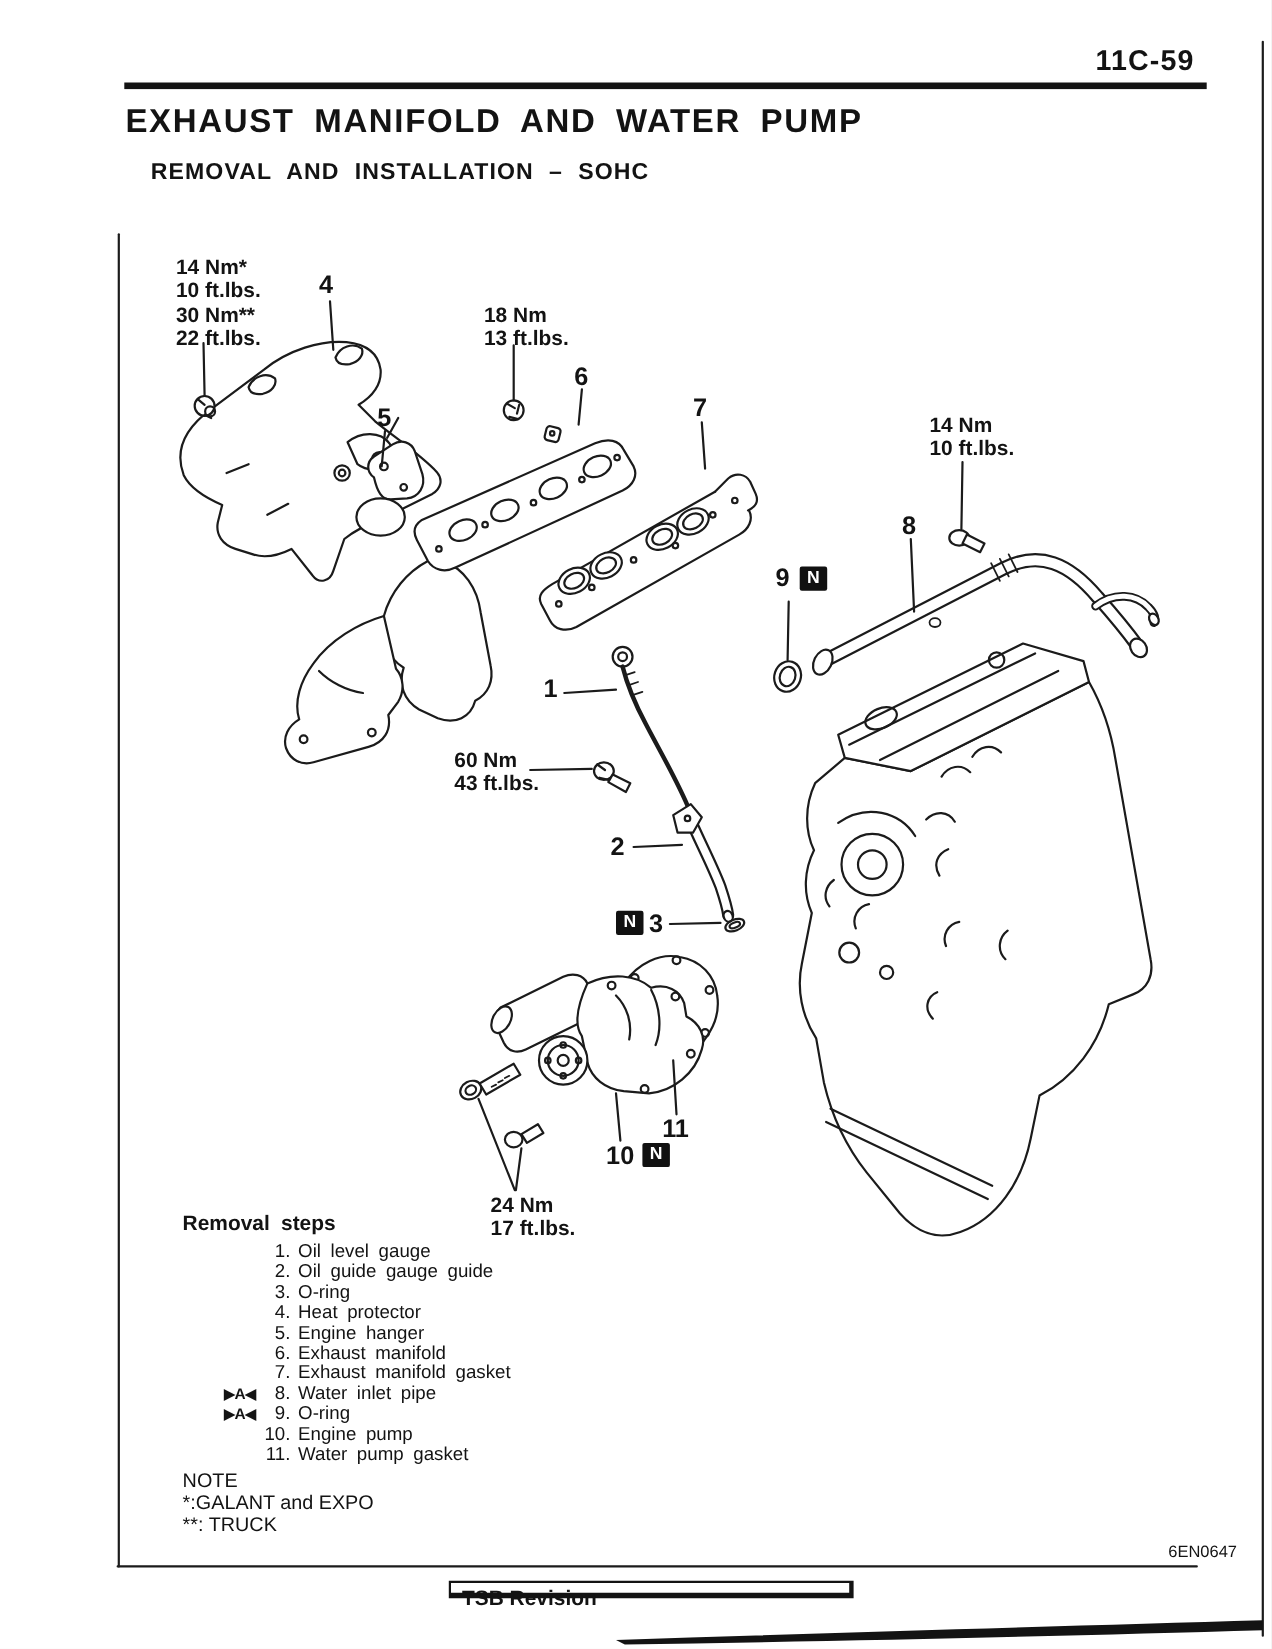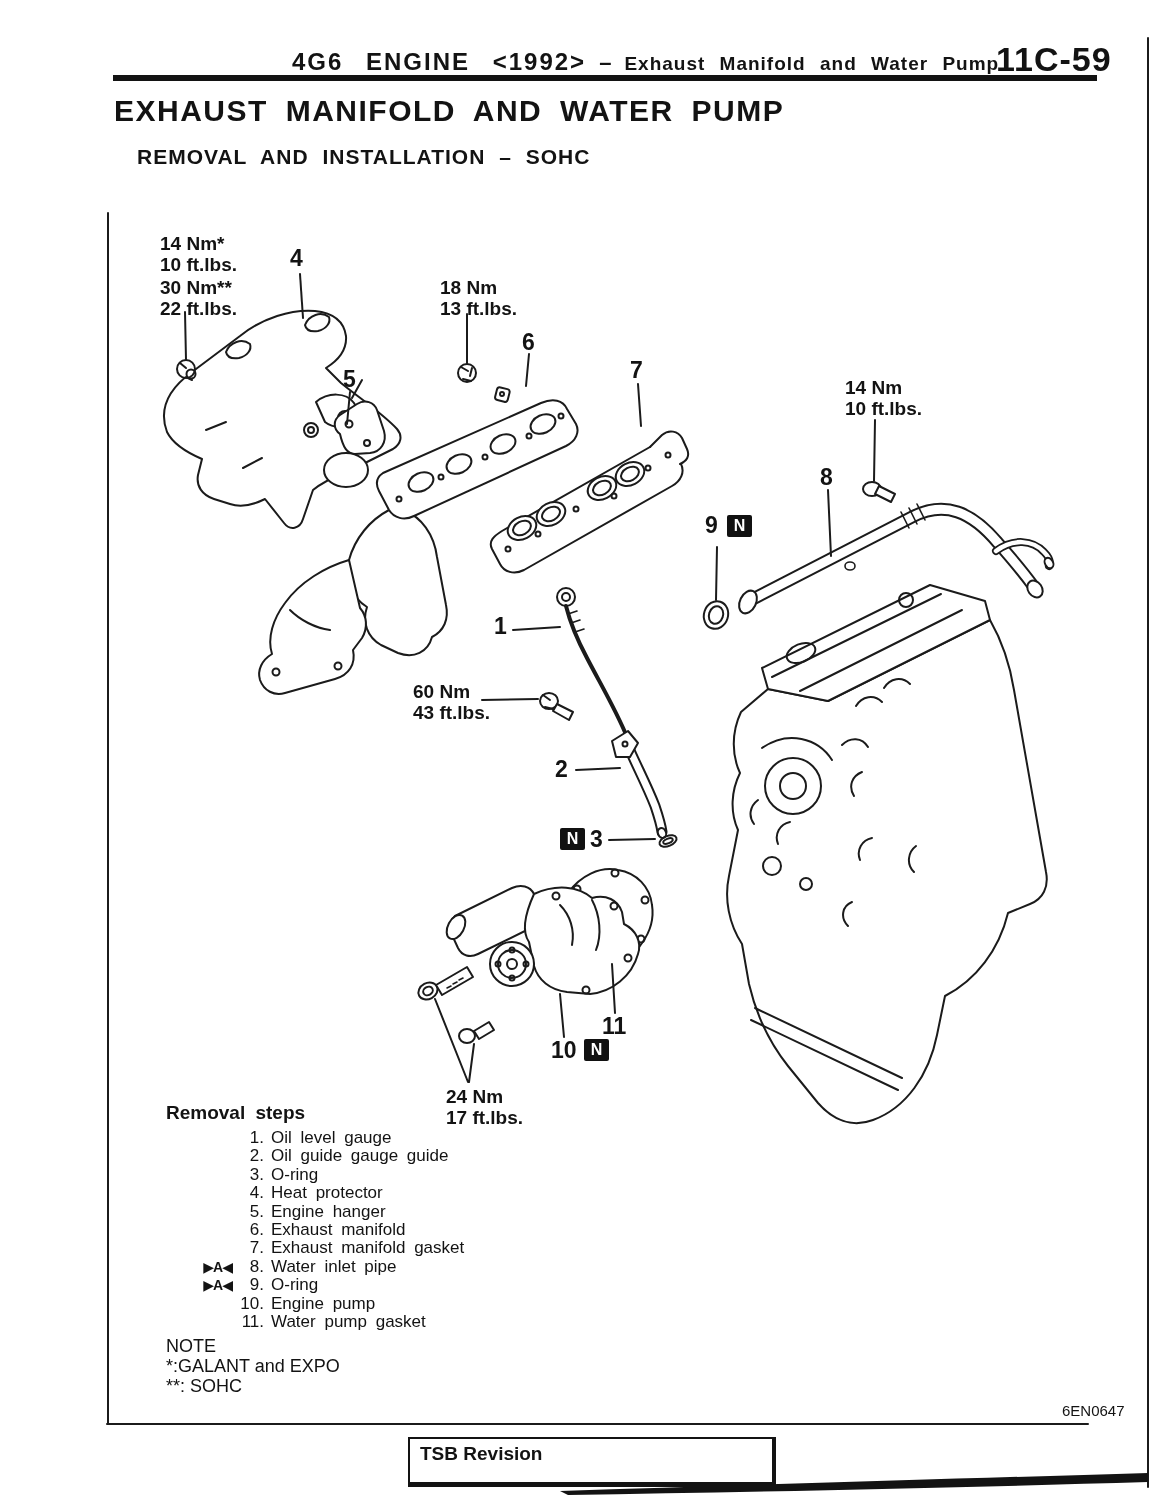--- a/index.html
+++ b/index.html
@@ -15,36 +15,36 @@
   svg .tube-i{stroke:#fff;stroke-width:9;}
   svg .tube2-o{stroke-width:11;}
   svg .tube2-i{stroke:#fff;stroke-width:7;}
   svg .tube3-o{stroke-width:8;}
   svg .tube3-i{stroke:#fff;stroke-width:4.5;}
   svg .shaft{stroke-width:4;}
   .hdr{left:292px;top:48px;display:flex;align-items:baseline;gap:13px;white-space:nowrap;}
   .hdr .sec{font-size:24px;font-weight:bold;letter-spacing:2px;word-spacing:14px;}
   .hdr .sep{font-size:22px;font-weight:bold;}
   .hdr .sub{font-size:19px;font-weight:bold;letter-spacing:1px;word-spacing:8px;}
-  .pageno{left:996px;top:40px;font-size:34px;font-weight:bold;letter-spacing:1px;}
+  .pageno{left:996px;top:40px;font-size:26px;font-weight:bold;letter-spacing:1px;}
   .title{left:114px;top:94px;font-size:30px;font-weight:bold;letter-spacing:1.5px;word-spacing:8px;}
   .subtitle{left:114px;top:145px;font-size:21px;font-weight:bold;letter-spacing:1px;word-spacing:7px;margin-left:23px;}
   .t{font-size:19px;font-weight:bold;line-height:21px;white-space:nowrap;}
   .co{font-size:23px;font-weight:bold;}
   .nbox{width:25px;height:22px;background:#111;color:#fff;font-size:16px;font-weight:bold;
         display:flex;align-items:center;justify-content:center;border-radius:2px;}
   .rem-h{left:166px;top:1102px;font-size:19px;font-weight:bold;word-spacing:5px;}
   .steps{left:186px;top:1129px;font-size:17px;line-height:18.4px;}
   .step{display:flex;}
   .step .mk{width:46px;text-align:right;padding-right:4px;font-weight:bold;font-size:14px;letter-spacing:-1px;}
   .step .num{width:28px;text-align:right;}
   .step .lb{margin-left:7px;word-spacing:4px;}
   .note{left:166px;top:1336px;font-size:18px;line-height:20px;}
   .figcode{left:1026px;top:1402px;font-size:15px;margin-left:36px;}
-  .tsb{left:408px;top:1437px;width:368px;height:50px;border:2px solid #131313;
+  .tsb{left:408px;top:1437px;width:368px;height:16px;border:2px solid #131313;
        border-right-width:4px;border-bottom-width:5px;box-sizing:border-box;
        font-size:19px;font-weight:bold;padding:4px 0 0 10px;}
 </style>
 </head>
 <body>
 
 <div class="page">
 
   <svg width="1156" height="1499" viewBox="0 0 1156 1499">
 
@@ -236,25 +236,20 @@
       <path d="M513,630 L560,627"></path>
       <path d="M482,700 L538,699"></path>
       <path d="M576,770 L620,768"></path>
       <path d="M609,840 L655,839"></path>
       <path d="M435,999 L468,1082 M474,1044 L469,1082"></path>
       <path d="M564,1037 L560,994"></path>
       <path d="M615,1013 L612,964"></path>
     </g>
   </svg>
 
-  <div class="abs hdr">
-    <span class="sec">4G6 ENGINE &lt;1992&gt;</span>
-    <span class="sep">–</span>
-    <span class="sub">Exhaust Manifold and Water Pump</span>
-  </div>
   <div class="abs pageno">11C-59</div>
 
   <div class="abs title">EXHAUST MANIFOLD AND WATER PUMP</div>
   <div class="abs subtitle">REMOVAL AND INSTALLATION – SOHC</div>
 
   <div class="abs t" style="left:160px;top:233px;">
     <div>14 Nm*</div>
     <div>10 ft.lbs.</div>
   </div>
   <div class="abs t" style="left:160px;top:277px;">
@@ -348,21 +343,21 @@
     <div class="step">
         <span class="mk"></span>
         <span class="num">11.</span>
         <span class="lb">Water pump gasket</span>
       </div>
   </div>
 
   <div class="abs note">
     <div>NOTE</div>
     <div>*:GALANT and EXPO</div>
-    <div>**: SOHC</div>
+    <div>**: TRUCK</div>
   </div>
 
   <div class="abs figcode">6EN0647</div>
 
   <div class="abs tsb">
     <span>TSB Revision</span>
   </div>
 
 </div>
 

